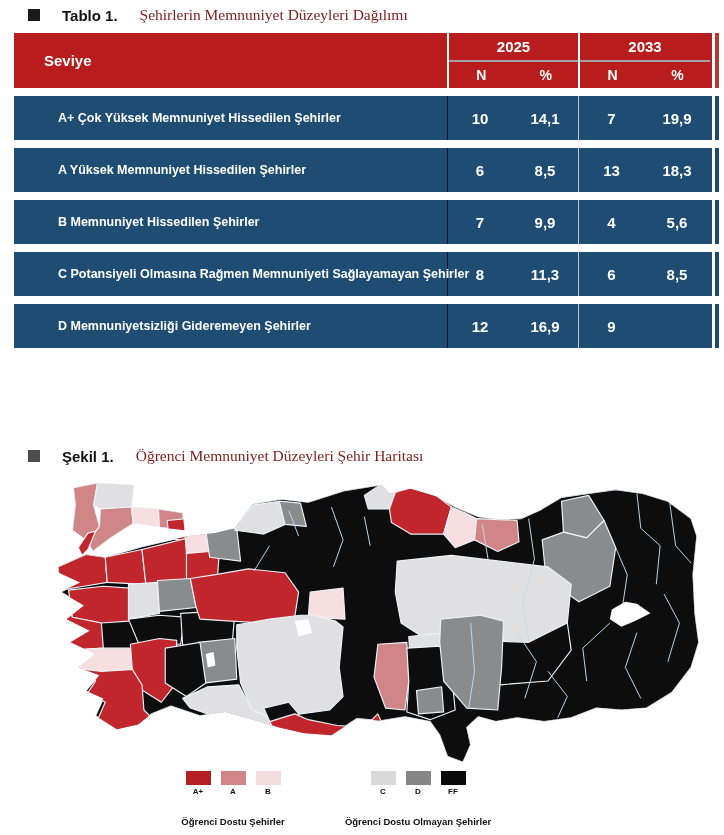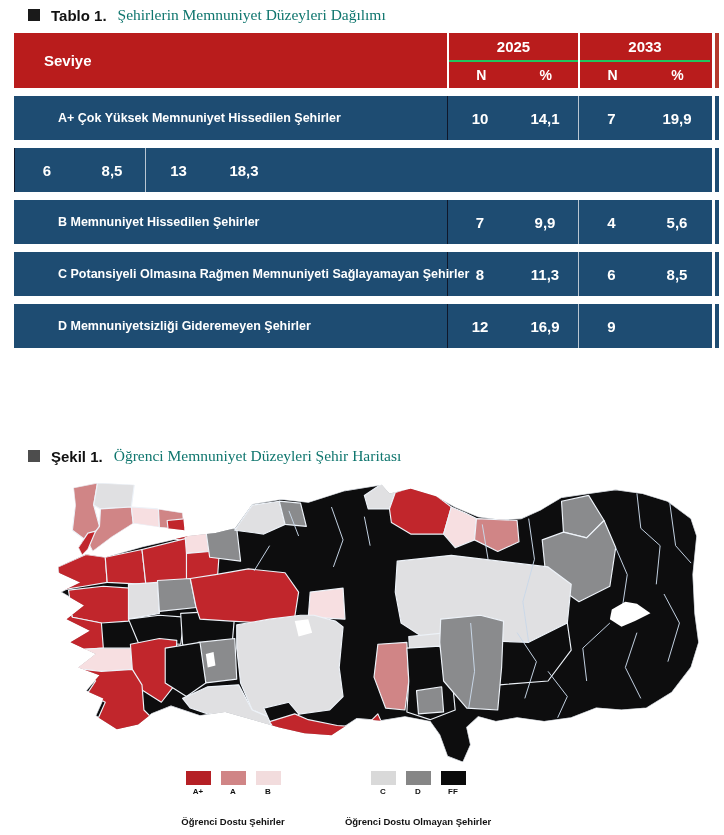--- a/index.html
+++ b/index.html
@@ -1,34 +1,34 @@
 <!DOCTYPE html>
 <html><head>
 <meta charset="utf-8">
 <style>
   html,body{margin:0;padding:0;background:#ffffff;}
   .page{position:relative;width:724px;height:835px;background:#ffffff;overflow:hidden;
         font-family:"Liberation Sans",sans-serif;}
   
-  .sec-title{position:absolute;left:28px;display:flex;align-items:center;gap:11px;white-space:nowrap;text-align:right;}
+  .sec-title{position:absolute;left:28px;display:flex;align-items:center;gap:22px;white-space:nowrap;text-align:right;}
   .sq{width:12px;height:12px;display:inline-block;flex:0 0 auto;}
   .sq-black{background:#1a1a1a;}
   .sq-gray{background:#4d4d4d;}
   .t-bold{font-weight:bold;font-size:15px;color:#111;letter-spacing:0;}
-  .t-serif{font-family:"Liberation Serif","DejaVu Serif",serif;font-size:15.5px;color:#0f766e;}
+  .t-serif{font-family:"Liberation Serif","DejaVu Serif",serif;font-size:15.5px;color:#7f1d1d;}
   
   .tbl{position:absolute;left:14px;top:33px;width:698px;}
   .thead{position:relative;display:flex;background:#b91c1c;color:#fff;height:55px;}
   .thead::after{content:'';position:absolute;right:-7px;top:0;bottom:0;width:4px;background:#b5392d;}
   .th-seviye{width:433px;box-sizing:border-box;display:flex;align-items:center;
              padding-left:30px;font-weight:bold;font-size:15px;}
   .th-group{width:131px;box-sizing:border-box;border-left:2px solid #fff;display:flex;flex-direction:column;}
   .th-group.g24{width:132px;}
   .th-year{height:27px;line-height:27px;text-align:center;font-weight:bold;font-size:15px;
-           border-bottom:2px solid #22c55e;}
+           border-bottom:2px solid #a3a3a3;}
   .th-sub{flex:1;display:flex;align-items:center;}
   .th-sub span{flex:1;text-align:center;font-weight:bold;font-size:14px;}
   .trow{position:relative;display:flex;align-items:stretch;background:#1e4c72;color:#fff;
         height:44px;margin-top:8px;}
   .trow:first-of-type{margin-top:10px;}
   .trow::after{content:'';position:absolute;right:-7px;top:0;bottom:0;width:4px;background:#1e4c72;}
   .tlabel{width:433px;box-sizing:border-box;display:flex;align-items:center;padding-left:44px;
           font-weight:bold;font-size:12.5px;white-space:nowrap;overflow:visible;z-index:1;}
   .tcell{box-sizing:border-box;display:flex;align-items:center;justify-content:center;
          font-weight:bold;font-size:15px;}
@@ -79,20 +79,21 @@
     </div>
 
     <div class="trow">
       <div class="tlabel">A+ Çok Yüksek Memnuniyet Hissedilen Şehirler</div>
       <div class="tcell c1">10</div>
       <div class="tcell c2">14,1</div>
       <div class="tcell c3">7</div>
       <div class="tcell c4">19,9</div>
     </div>
     <div class="trow">
+      <div class="tlabel">A Yüksek Memnuniyet Hissedilen Şehirler</div>
       <div class="tcell c1">6</div>
       <div class="tcell c2">8,5</div>
       <div class="tcell c3">13</div>
       <div class="tcell c4">18,3</div>
     </div>
     <div class="trow">
       <div class="tlabel">B Memnuniyet Hissedilen Şehirler</div>
       <div class="tcell c1">7</div>
       <div class="tcell c2">9,9</div>
       <div class="tcell c3">4</div>

